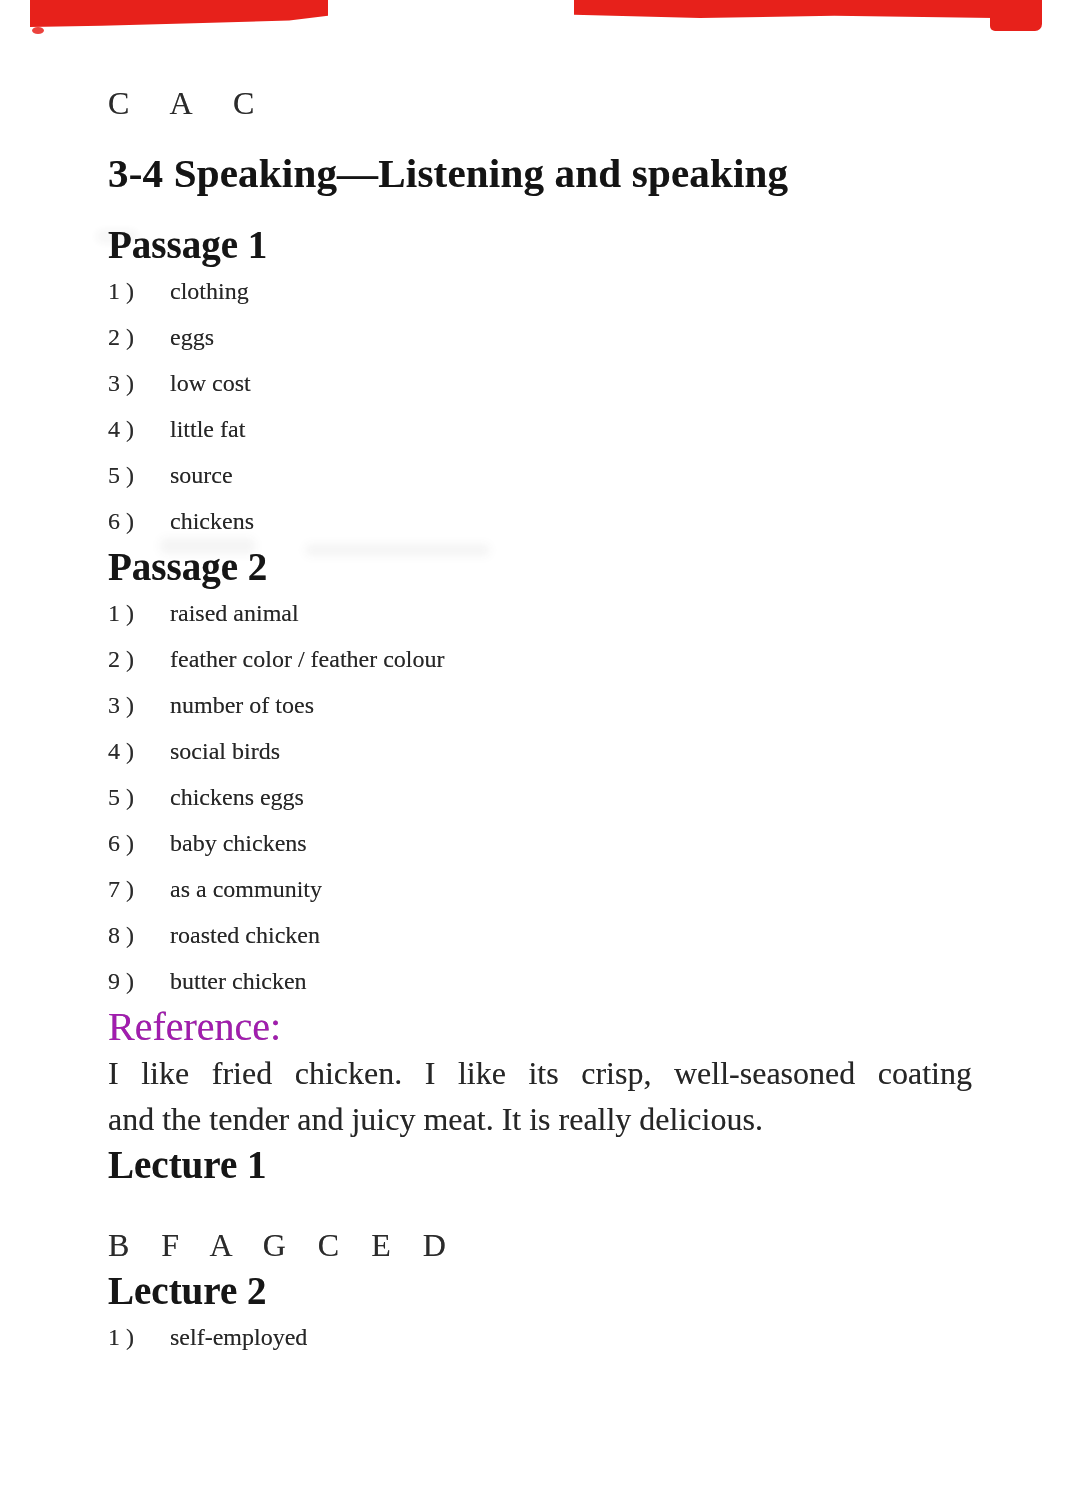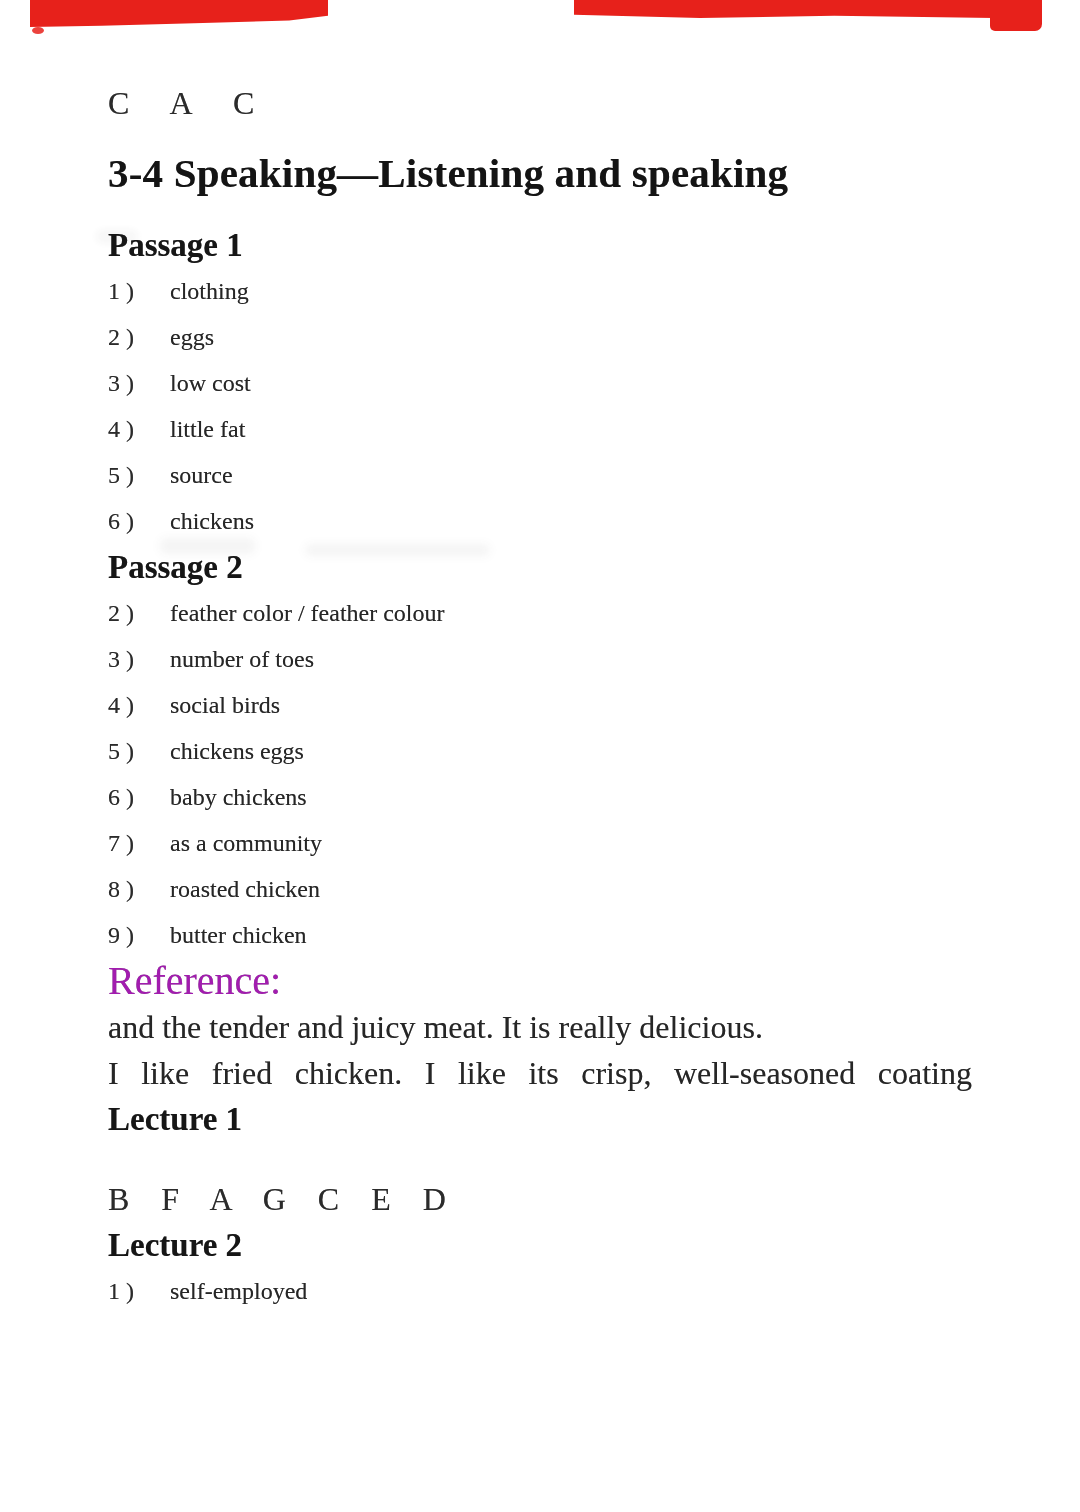--- a/index.html
+++ b/index.html
@@ -54,21 +54,21 @@
   }
   h1.heading {
     margin-top: 22px;
     font-size: 41px; line-height: 50px;
     font-weight: bold;
     color: #141414;
     letter-spacing: 0.2px;
   }
   .answers { margin-top: 24px; }
   .sec-title {
-    font-size: 33px; line-height: 46px;
+    font-size: 39px; line-height: 46px;
     font-weight: bold;
     color: #161616;
   }
   .item { font-size: 24px; line-height: 46px; }
   .item .num {
     display: inline-block; width: 62px;
     letter-spacing: 6px;
     color: #2b2b2b;
   }
   .item .txt { color: #262626; }
@@ -119,20 +119,23 @@
       </div>
       <div class="item">
         <span class="num">5)</span><span class="txt">source</span>
       </div>
       <div class="item">
         <span class="num">6)</span><span class="txt">chickens</span>
       </div>
 
       <div class="sec-title">Passage 2</div>
       <div class="item">
+        <span class="num">1)</span><span class="txt">raised animal</span>
+      </div>
+      <div class="item">
         <span class="num">2)</span><span class="txt">feather color / feather colour</span>
       </div>
       <div class="item">
         <span class="num">3)</span><span class="txt">number of toes</span>
       </div>
       <div class="item">
         <span class="num">4)</span><span class="txt">social birds</span>
       </div>
       <div class="item">
         <span class="num">5)</span><span class="txt">chickens eggs</span>
@@ -144,22 +147,22 @@
         <span class="num">7)</span><span class="txt">as a community</span>
       </div>
       <div class="item">
         <span class="num">8)</span><span class="txt">roasted chicken</span>
       </div>
       <div class="item">
         <span class="num">9)</span><span class="txt">butter chicken</span>
       </div>
 
       <div class="ref-label">Reference:</div>
+      <div class="ref-line justified">I like fried chicken. I like its crisp, well-seasoned coating</div>
       <div class="ref-line">and the tender and juicy meat. It is really delicious.</div>
-      <div class="ref-line justified">I like fried chicken. I like its crisp, well-seasoned coating</div>
 
       <div class="sec-title">Lecture 1</div>
       <div class="lecture-letters">B F A G C E D</div>
 
       <div class="sec-title">Lecture 2</div>
       <div class="item">
         <span class="num">1)</span><span class="txt">self-employed</span>
       </div>
 
     </div>

